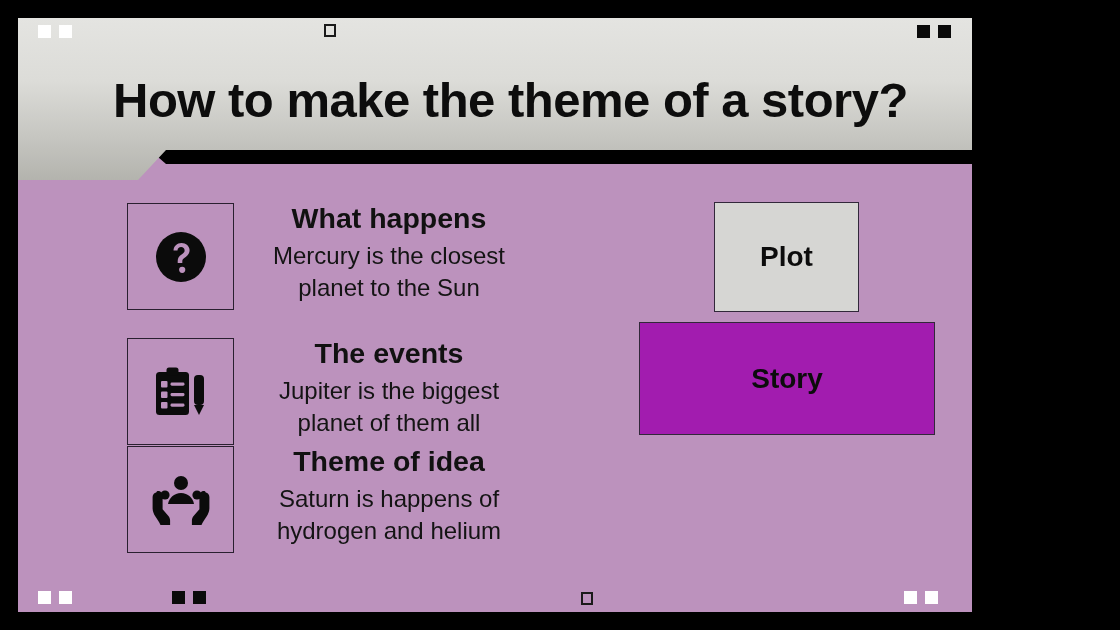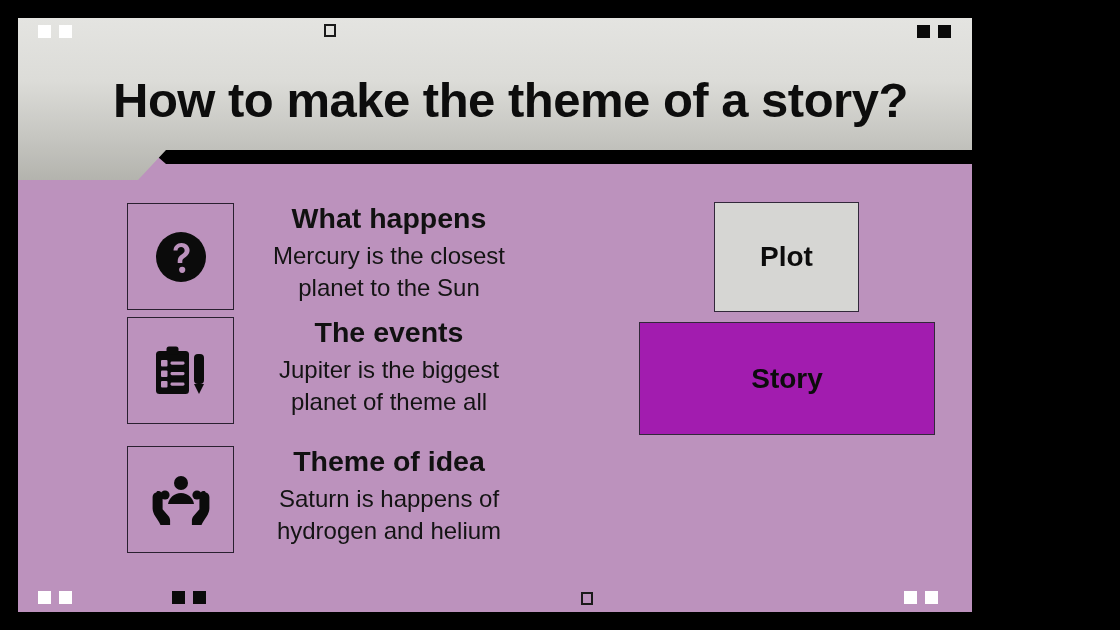--- a/index.html
+++ b/index.html
@@ -157,21 +157,21 @@
     line-height: 1.12;
   }
   .feature-desc {
     font-size: 24px;
     color: #141414;
     line-height: 1.34;
     margin-top: 5px;
   }
 
   .f1 { left: 127px; top: 203px; }
-  .f2 { left: 127px; top: 317px; }
+  .f2 { left: 127px; top: 338px; }
   .f3 { left: 127px; top: 446px; }
 
   
   .pyr {
     position: absolute;
     box-sizing: border-box;
     border: 1.5px solid #32283a;
     display: flex;
     align-items: center;
     justify-content: center;
@@ -294,21 +294,21 @@
           </g>
           <g fill="#0b0b0b">
             <rect x="41" y="9" width="10" height="30" rx="4"></rect>
             <path d="M41 39h10l-5 10z"></path>
           </g>
         </svg>
       </span>
     </div>
     <div class="feature-text">
       <div class="feature-title">The events</div>
-      <div class="feature-desc">Jupiter is the biggest planet of theme all</div>
+      <div class="feature-desc">Jupiter is the biggest planet of them all</div>
     </div>
   </div>
 
   <div class="feature f3">
     <div class="feature-icon-box">
       <span>
         <svg class="icon-svg" width="58" height="52" viewBox="0 0 58 52">
           <g fill="#0b0b0b">
             <circle cx="29" cy="9" r="7"></circle>
             <path d="M29 19c7 0 12 5 13 11H16c1-6 6-11 13-11z"></path>

